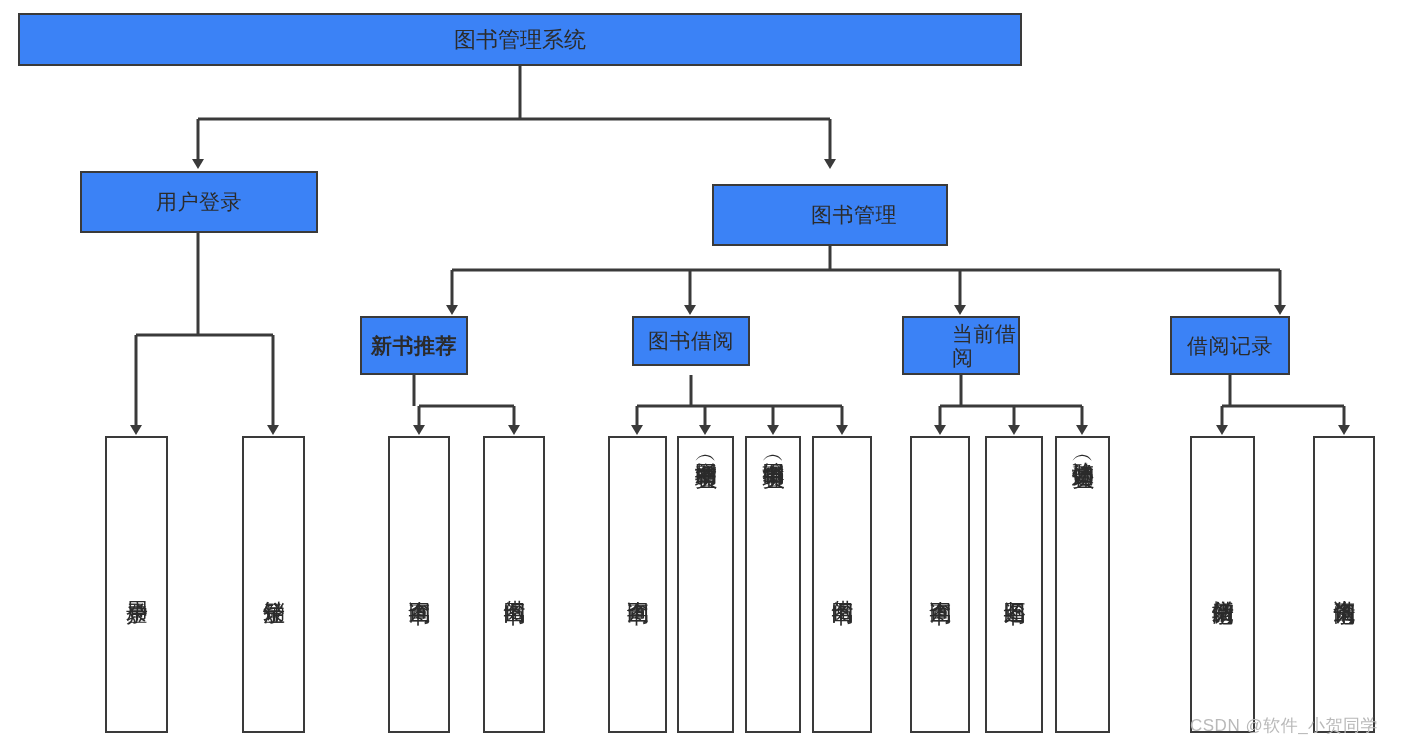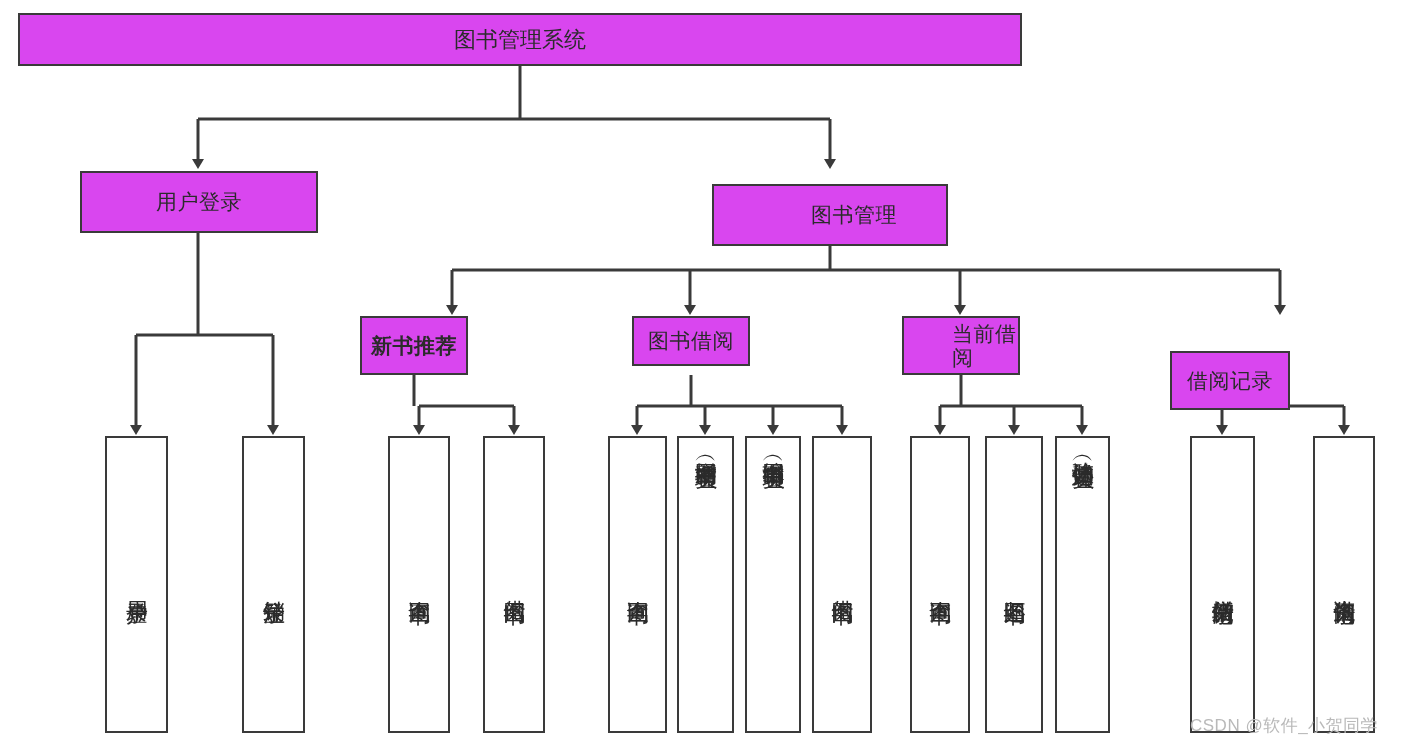--- a/index.html
+++ b/index.html
@@ -22,21 +22,21 @@
     left: 0;
     top: 0;
     width: 1405px;
     height: 747px;
     pointer-events: none;
   }
   .node {
     position: absolute;
     box-sizing: border-box;
     border: 2px solid #3a3a3a;
-    background: #d946ef;
+    background: #3b82f6;
     display: flex;
     align-items: center;
     justify-content: center;
     color: #2b2b2b;
   }
   .node.h-node {
     font-size: 21px;
     line-height: 1.1;
     letter-spacing: 0.5px;
   }
@@ -146,21 +146,21 @@
 
   <div class="node h-node" style="left:360px; top:316px; width:108px; height:59px;font-weight:bold;">
     <span>新书推荐</span>
   </div>
   <div class="node h-node" style="left:632px; top:316px; width:118px; height:50px;">
     <span>图书借阅</span>
   </div>
   <div class="node h-node" style="left:902px; top:316px; width:118px; height:59px;padding-left:48px;">
     <span>当前借阅</span>
   </div>
-  <div class="node h-node" style="left:1170px; top:316px; width:120px; height:59px;margin-top:35px;">
+  <div class="node h-node" style="left:1170px; top:316px; width:120px; height:59px;">
     <span>借阅记录</span>
   </div>
 
   <div class="leaf center-text" style="left:105px; top:436px; width:63px; height:297px;">
     <span class="vtext">用户登录</span>
   </div>
   <div class="leaf center-text" style="left:242px; top:436px; width:63px; height:297px;">
     <span class="vtext">注销登录</span>
   </div>
 

